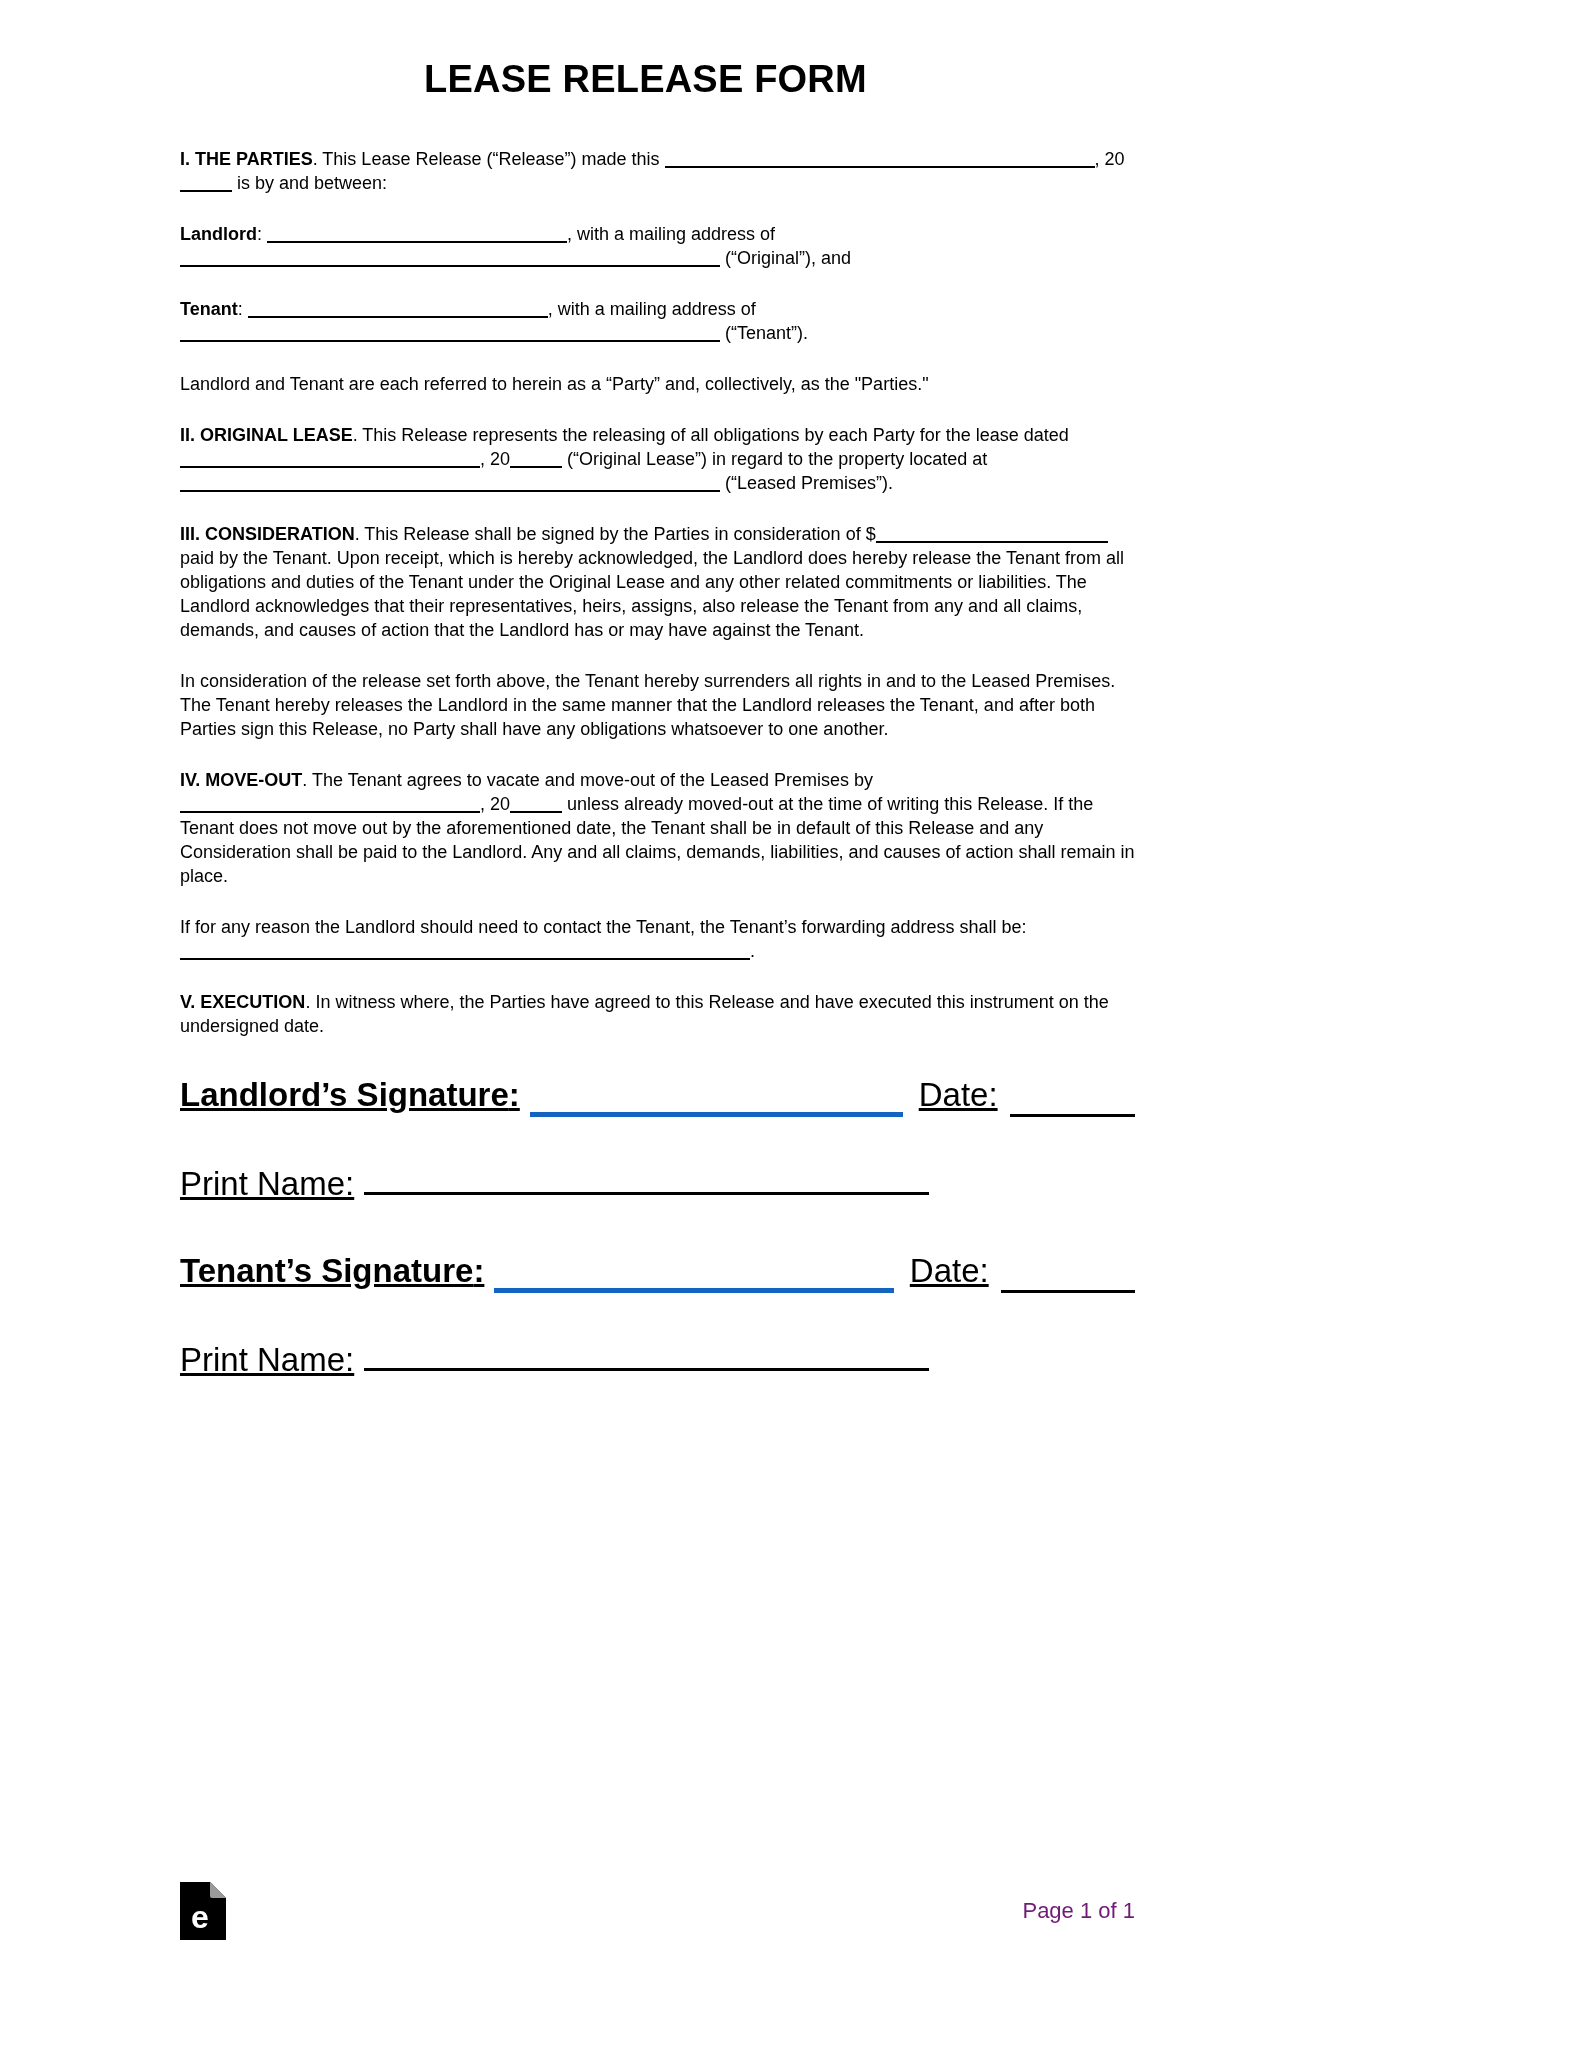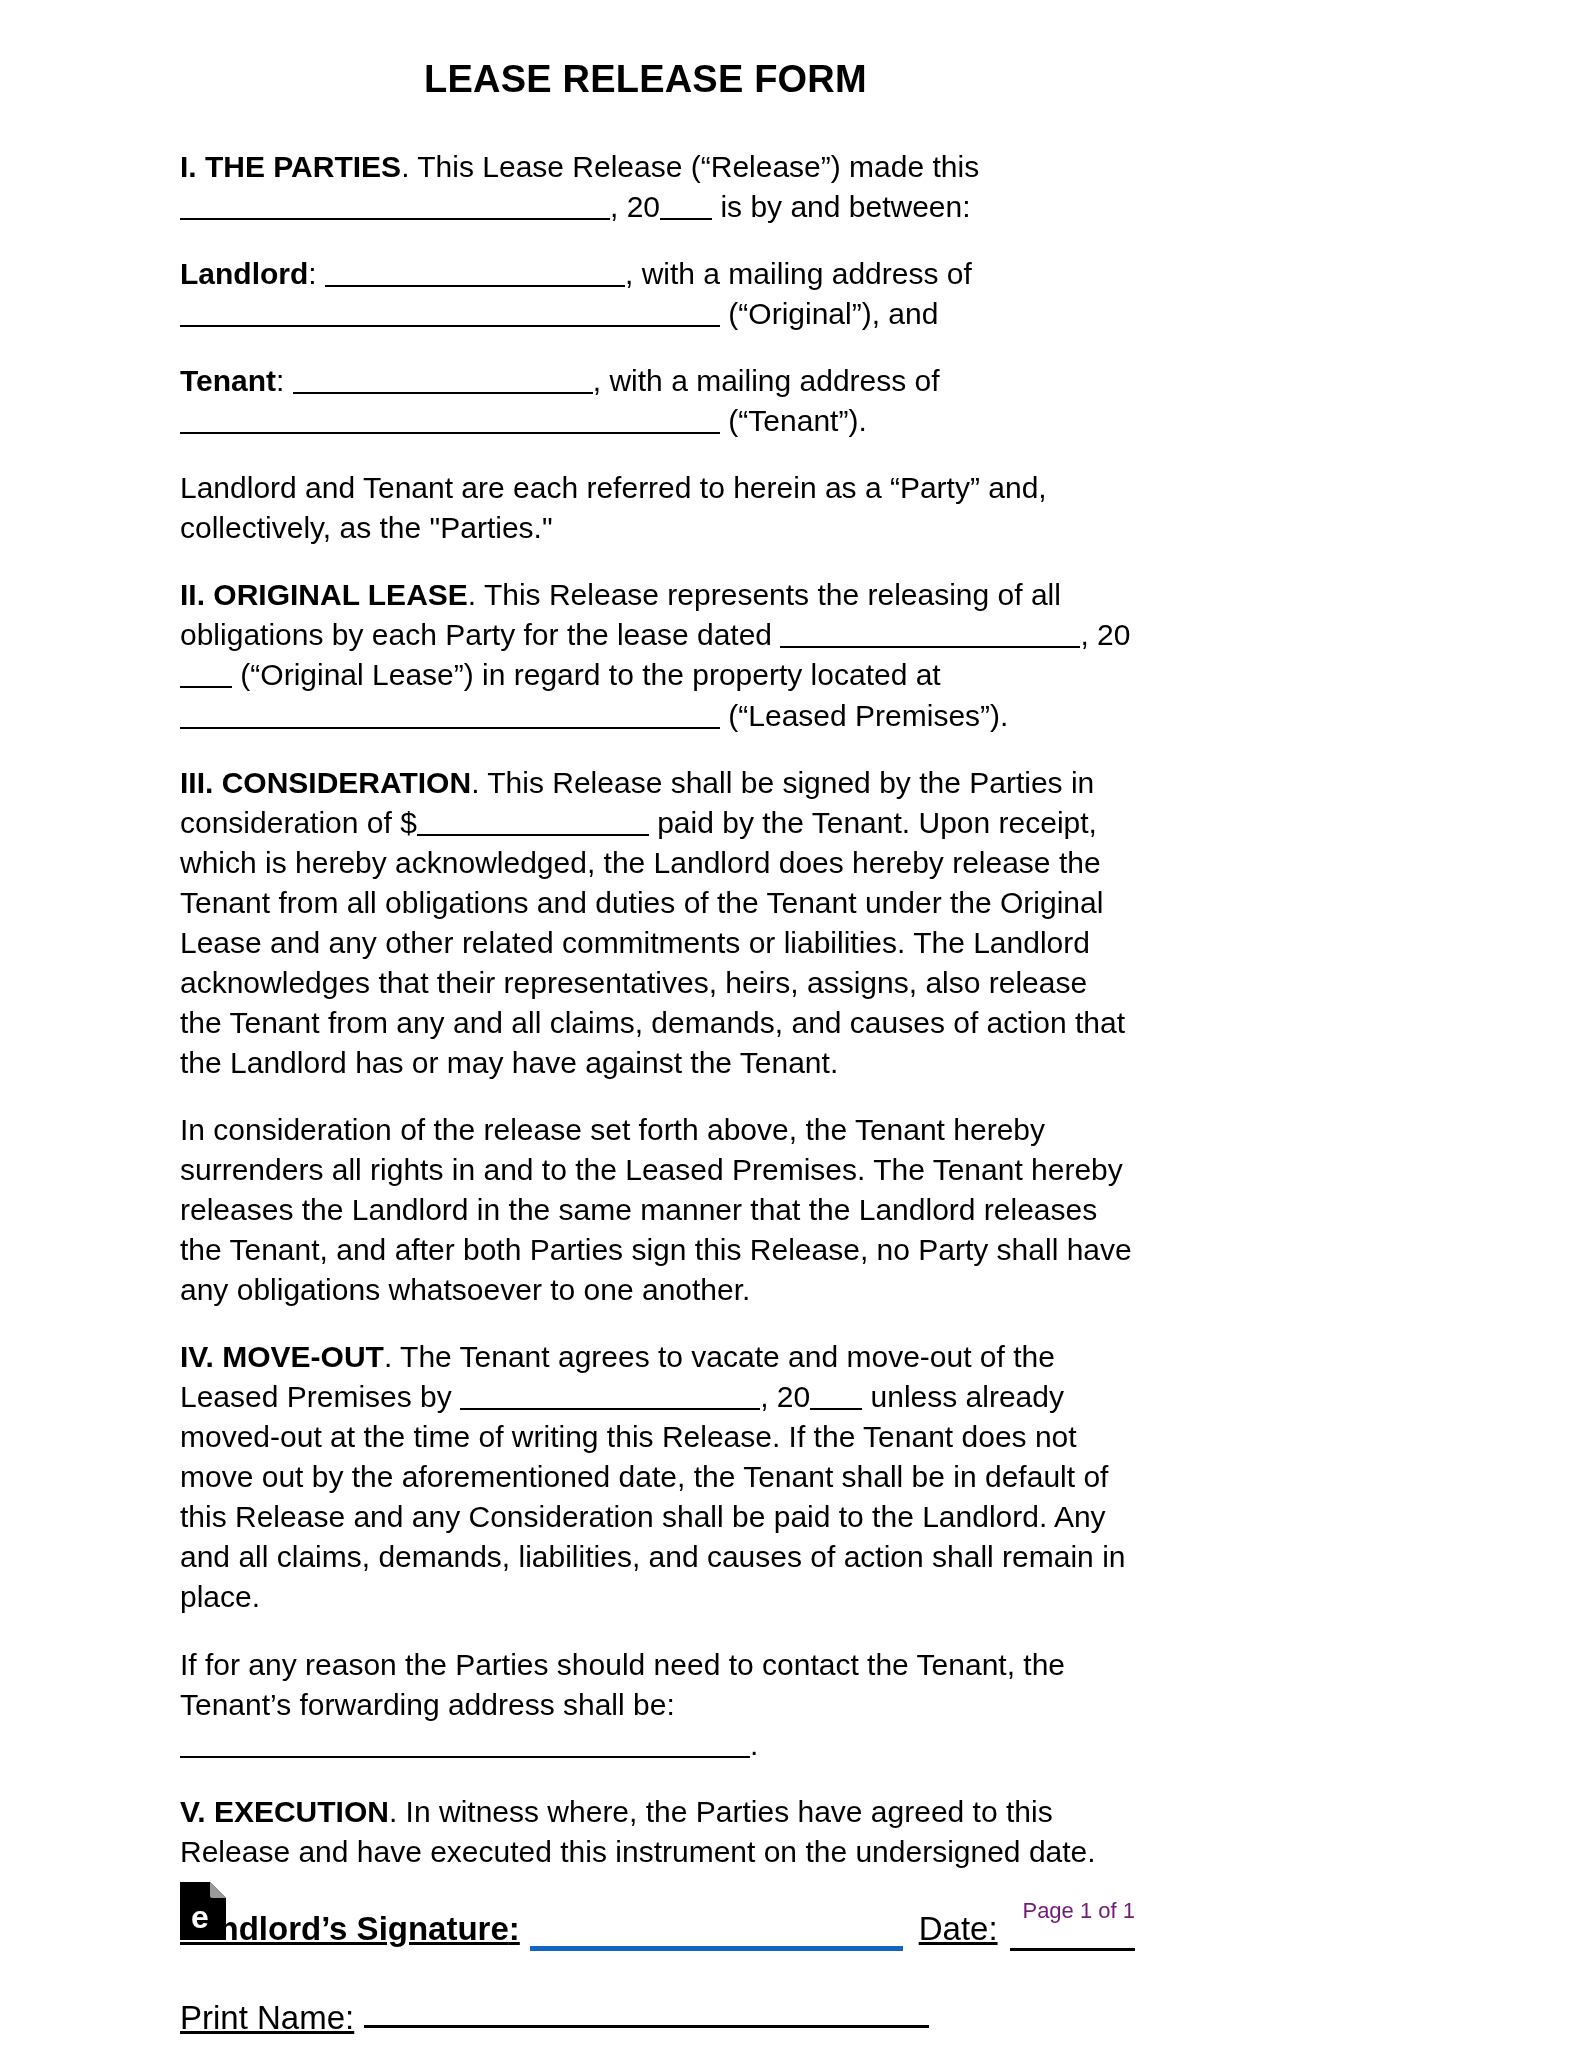--- a/index.html
+++ b/index.html
@@ -25,21 +25,21 @@
   .doc-title {
     text-align: center;
     font-size: 38px;
     font-weight: bold;
     letter-spacing: 0.2px;
     margin: 14px 0 0 0;
     padding-right: 24px;
   }
   .body-block {
     margin-top: 46px;
-    font-size: 30px;
+    font-size: 18px;
     line-height: 1.335;
     text-align: left;
   }
   p.para {
     margin: 0 0 27px 0;
   }
   b, .b {
     font-weight: bold;
   }
   
@@ -139,21 +139,21 @@
     <p class="para">Landlord and Tenant are each referred to herein as a “Party” and, collectively, as the "Parties."</p>
 
     <p class="para"><b>II. ORIGINAL LEASE</b><span>. This Release represents the releasing of all obligations by each Party for the lease dated </span><span class="blank l"></span><span>, 20</span><span class="blank xs"></span><span> (“Original Lease”) in regard to the property located at </span><span class="blank prem"></span><span> (“Leased Premises”).</span></p>
 
     <p class="para"><b>III. CONSIDERATION</b><span>. This Release shall be signed by the Parties in consideration of $</span><span class="blank m"></span><span> paid by the Tenant. Upon receipt, which is hereby acknowledged, the Landlord does hereby release the Tenant from all obligations and duties of the Tenant under the Original Lease and any other related commitments or liabilities. The Landlord acknowledges that their representatives, heirs, assigns, also release the Tenant from any and all claims, demands, and causes of action that the Landlord has or may have against the Tenant.</span></p>
 
     <p class="para">In consideration of the release set forth above, the Tenant hereby surrenders all rights in and to the Leased Premises. The Tenant hereby releases the Landlord in the same manner that the Landlord releases the Tenant, and after both Parties sign this Release, no Party shall have any obligations whatsoever to one another.</p>
 
     <p class="para"><b>IV. MOVE-OUT</b><span>. The Tenant agrees to vacate and move-out of the Leased Premises by </span><span class="blank l"></span><span>, 20</span><span class="blank xs"></span><span> unless already moved-out at the time of writing this Release. If the Tenant does not move out by the aforementioned date, the Tenant shall be in default of this Release and any Consideration shall be paid to the Landlord. Any and all claims, demands, liabilities, and causes of action shall remain in place.</span></p>
 
-    <p class="para"><span>If for any reason the Parties should need to contact the Tenant, the Tenant’s forwarding address shall be: </span><span class="blank fwd"></span><span>.</span></p>
+    <p class="para"><span>If for any reason the Landlord should need to contact the Tenant, the Tenant’s forwarding address shall be: </span><span class="blank fwd"></span><span>.</span></p>
 
     <p class="para"><b>V. EXECUTION</b><span>. In witness where, the Parties have agreed to this Release and have executed this instrument on the undersigned date.</span></p>
   </div>
 
   <div class="sig-block">
 
     <div class="sig-row">
       <span class="label">Landlord’s Signature</span>
         <span class="label">:</span>
       <span class="sig-line-blue"></span>

